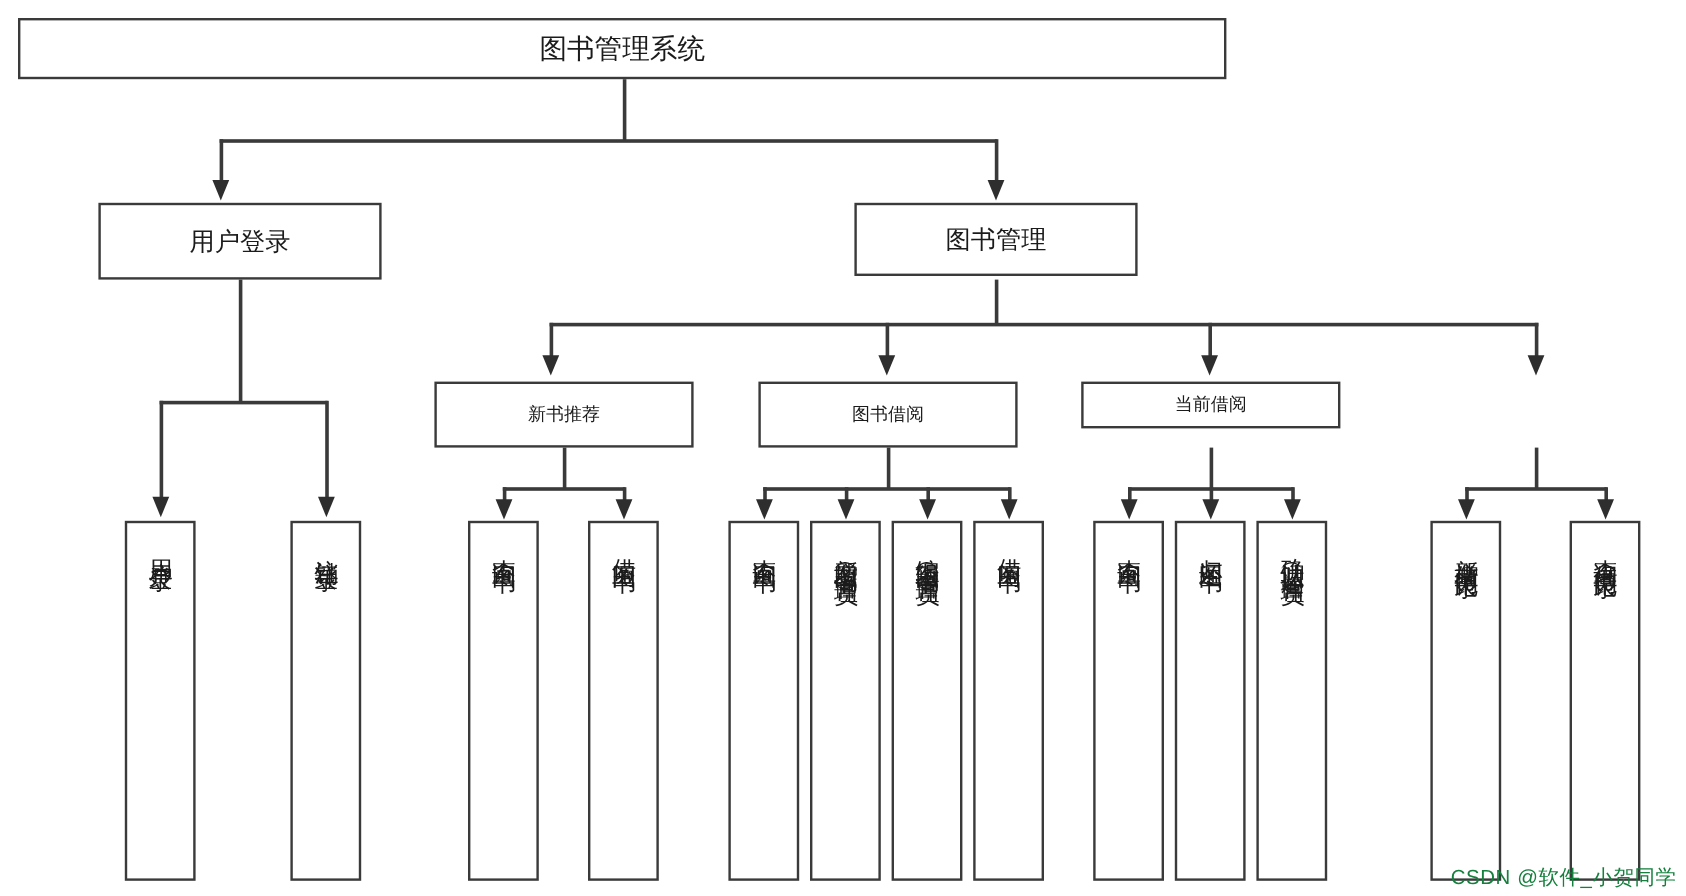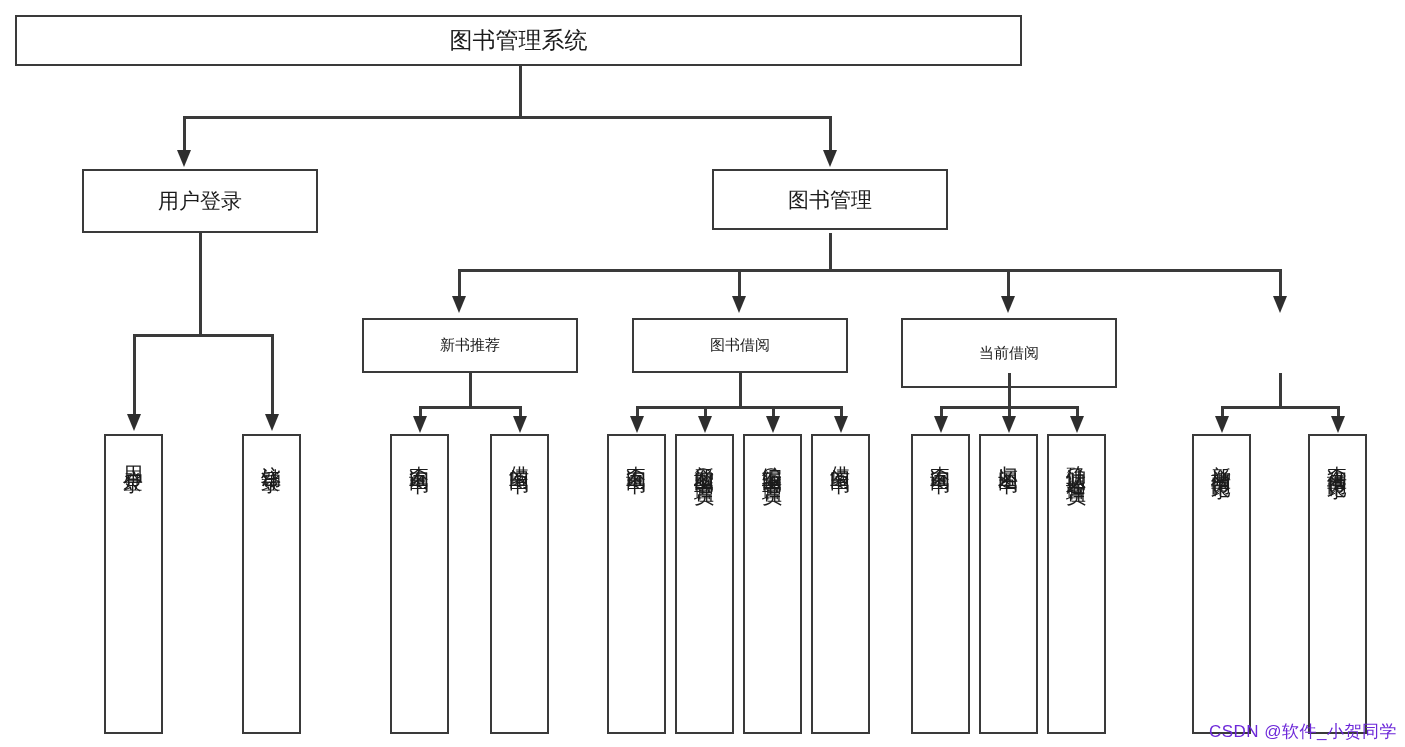--- a/index.html
+++ b/index.html
@@ -66,21 +66,21 @@
     border-right: 7px solid transparent;
     border-top: 17px solid #2e2e2e;
   }
 
   
   #watermark {
     position: absolute;
     right: 8px;
     bottom: 4px;
     font-size: 17px;
-    color: #6d28d9;
+    color: #15803d;
     white-space: nowrap;
     letter-spacing: 0.5px;
   }
 </style>
 </head>
 <body>
 
 <div id="canvas">
 
   <div class="box root" style="left:15px; top:15px; width:1007px; height:51px;">
@@ -125,21 +125,21 @@
   <div class="arrow" style="left:1001px; top:296px;"></div>
   <div class="vline" style="left:1279px; top:269px; height:28px;"></div>
   <div class="arrow" style="left:1273px; top:296px;"></div>
 
   <div class="box lvl2" style="left:362px; top:318px; width:216px; height:55px;">
     <span>新书推荐</span>
   </div>
   <div class="box lvl2" style="left:632px; top:318px; width:216px; height:55px;">
     <span>图书借阅</span>
   </div>
-  <div class="box lvl2" style="left:901px; top:318px; width:216px; height:70px;">
+  <div class="box lvl2" style="left:901px; top:318px; width:216px; height:39px;">
     <span>当前借阅</span>
   </div>
 
   <div class="vline" style="left:469px; top:373px; height:34px;"></div>
   <div class="hline" style="left:419px; top:406px; width:102px;"></div>
   <div class="vline" style="left:419px; top:406px; height:11px;"></div>
   <div class="arrow" style="left:413px; top:416px;"></div>
   <div class="vline" style="left:519px; top:406px; height:11px;"></div>
   <div class="arrow" style="left:513px; top:416px;"></div>
 

